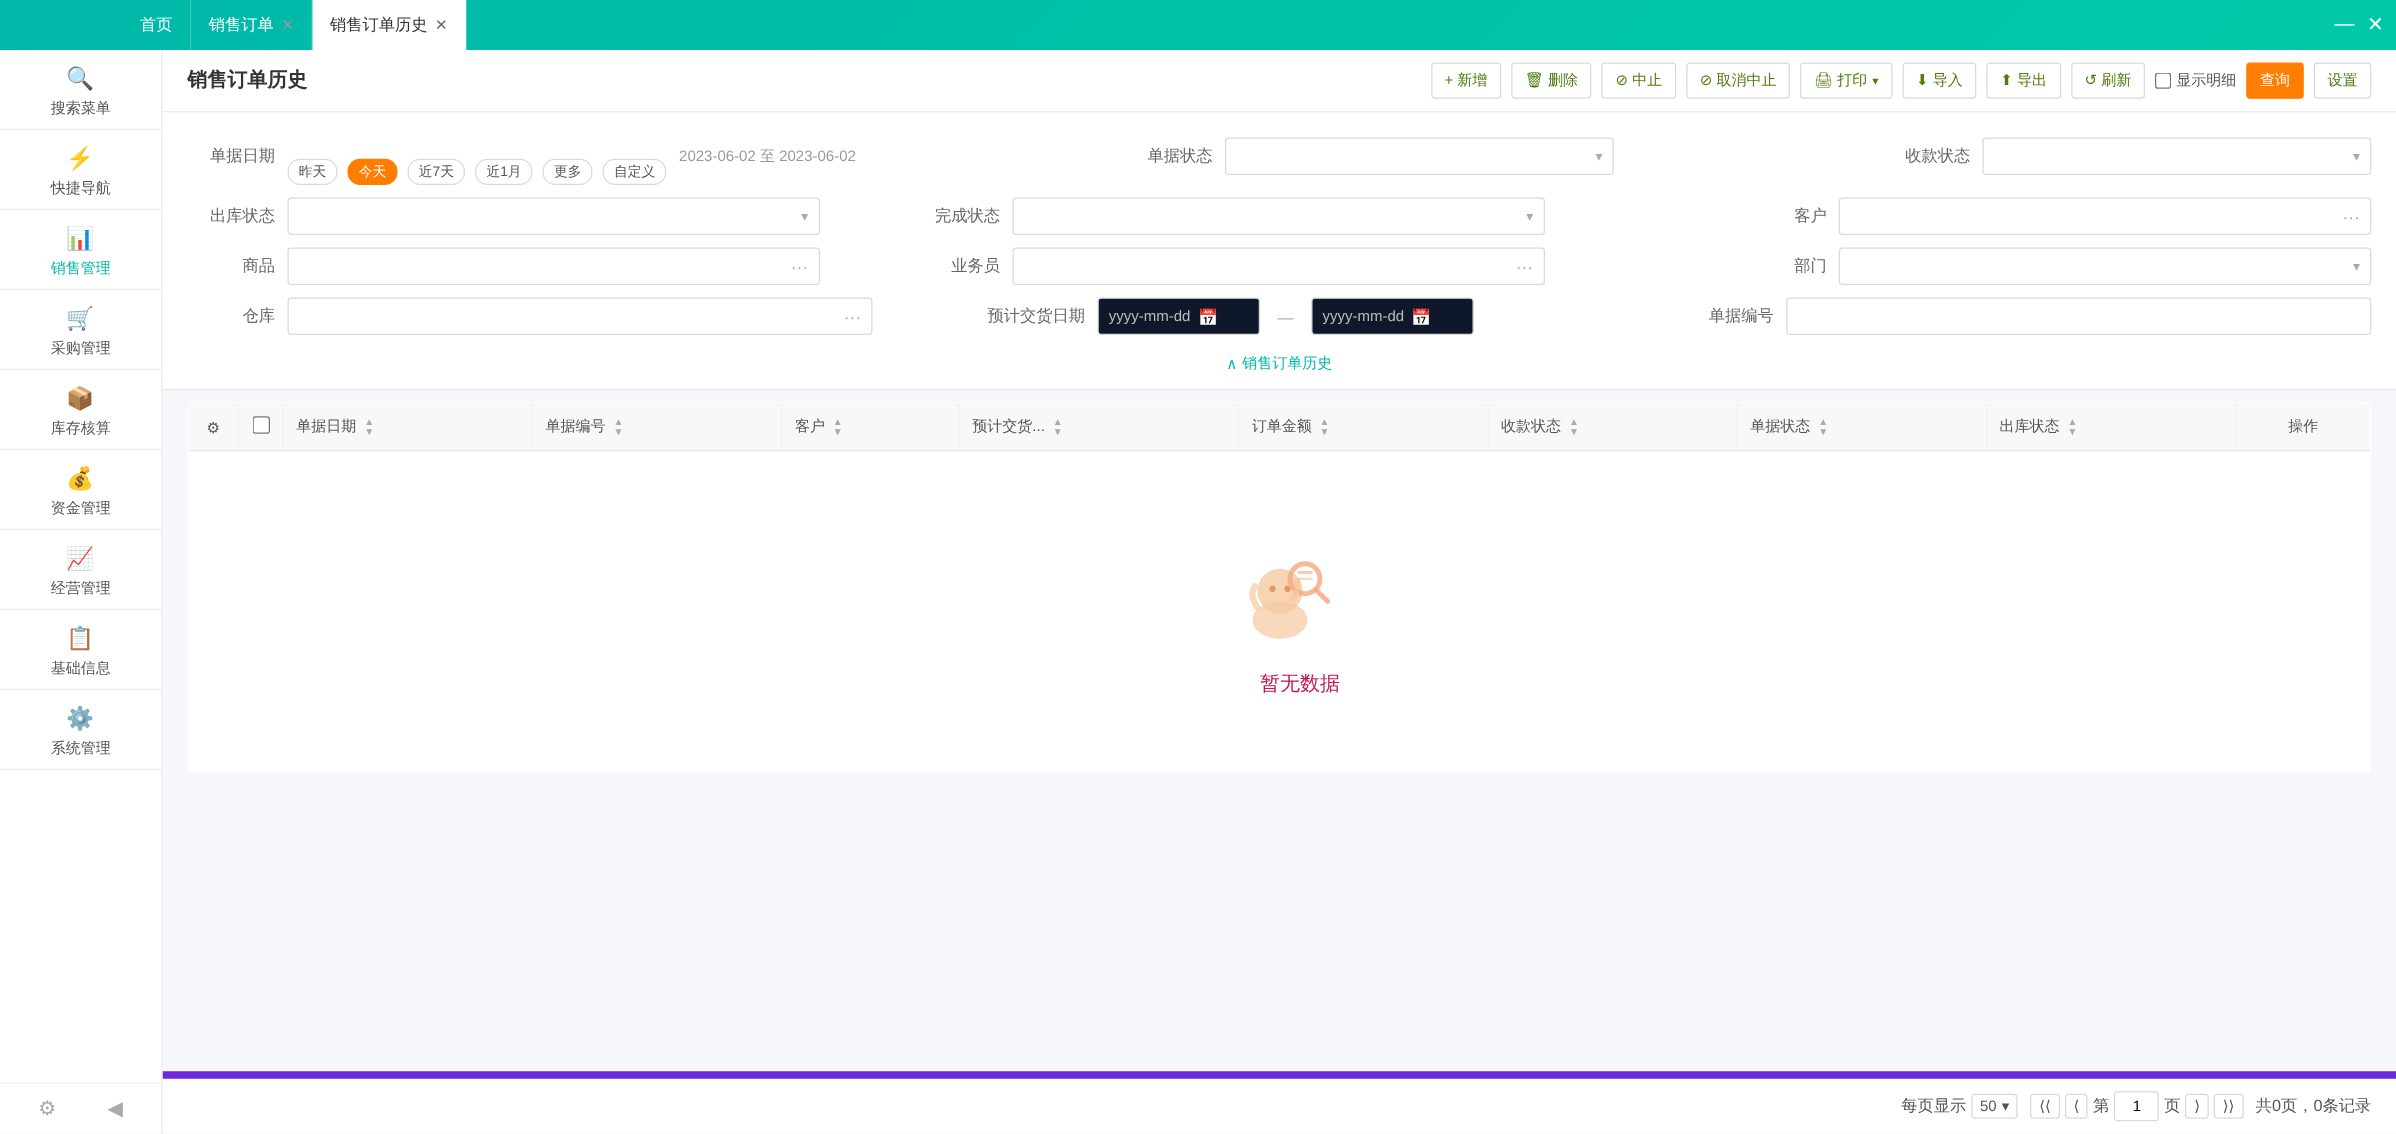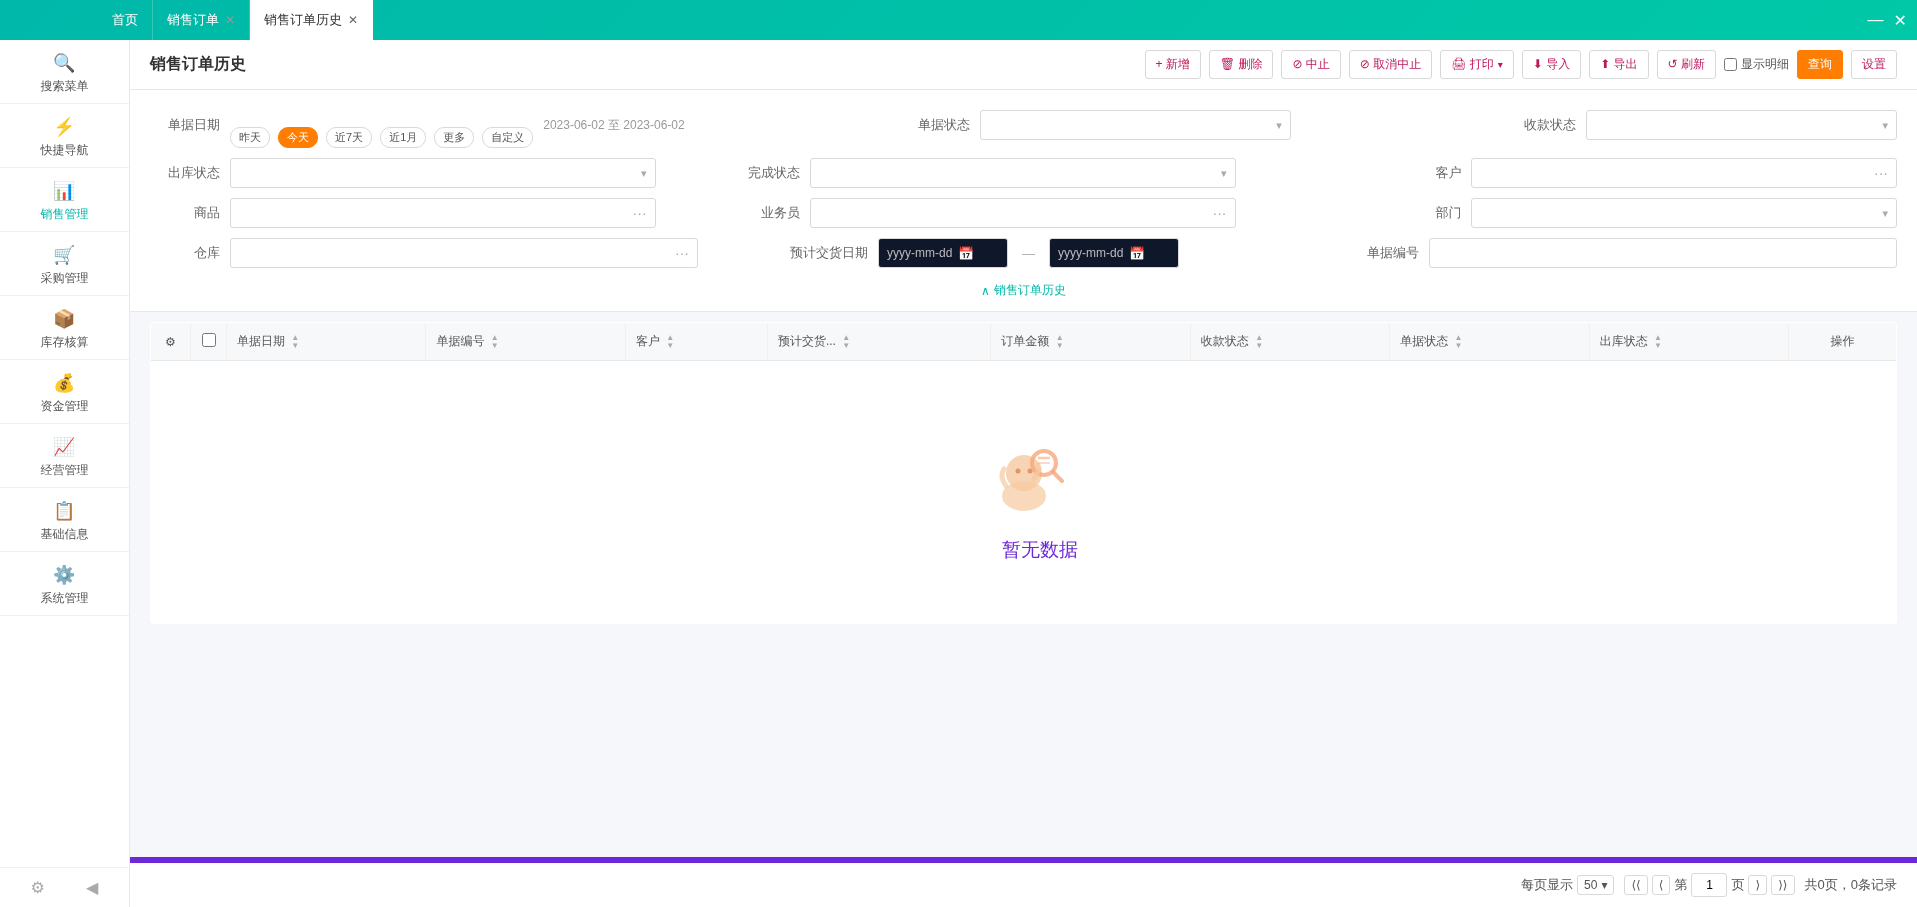--- a/index.html
+++ b/index.html
@@ -120,21 +120,21 @@
     .toolbar-btn {
       display: flex;
       align-items: center;
       gap: 4px;
       padding: 5px 10px;
       border: 1px solid #d9d9d9;
       border-radius: 3px;
       background: #fff;
       cursor: pointer;
       font-size: 12px;
-      color: #be185d;
+      color: #4d7c0f;
       white-space: nowrap;
     }
     .toolbar-btn.primary {
       background: #ff7d00;
       border-color: #ff7d00;
       color: #fff;
     }
     .toolbar-btn.with-arrow::after {
       content: '▾';
       font-size: 10px;
@@ -302,22 +302,22 @@
       align-items: center;
       justify-content: center;
       padding: 60px 0;
     }
     .empty-icon {
       width: 100px;
       height: 100px;
       margin-bottom: 16px;
     }
     .empty-text {
-      font-size: 19px;
-      color: #6d28d9;
+      font-size: 16px;
+      color: #be185d;
       margin-left: 33px;
     }
 
     
     .footer {
       display: flex;
       align-items: center;
       justify-content: flex-end;
       padding: 10px 20px;
       background: #fff;

